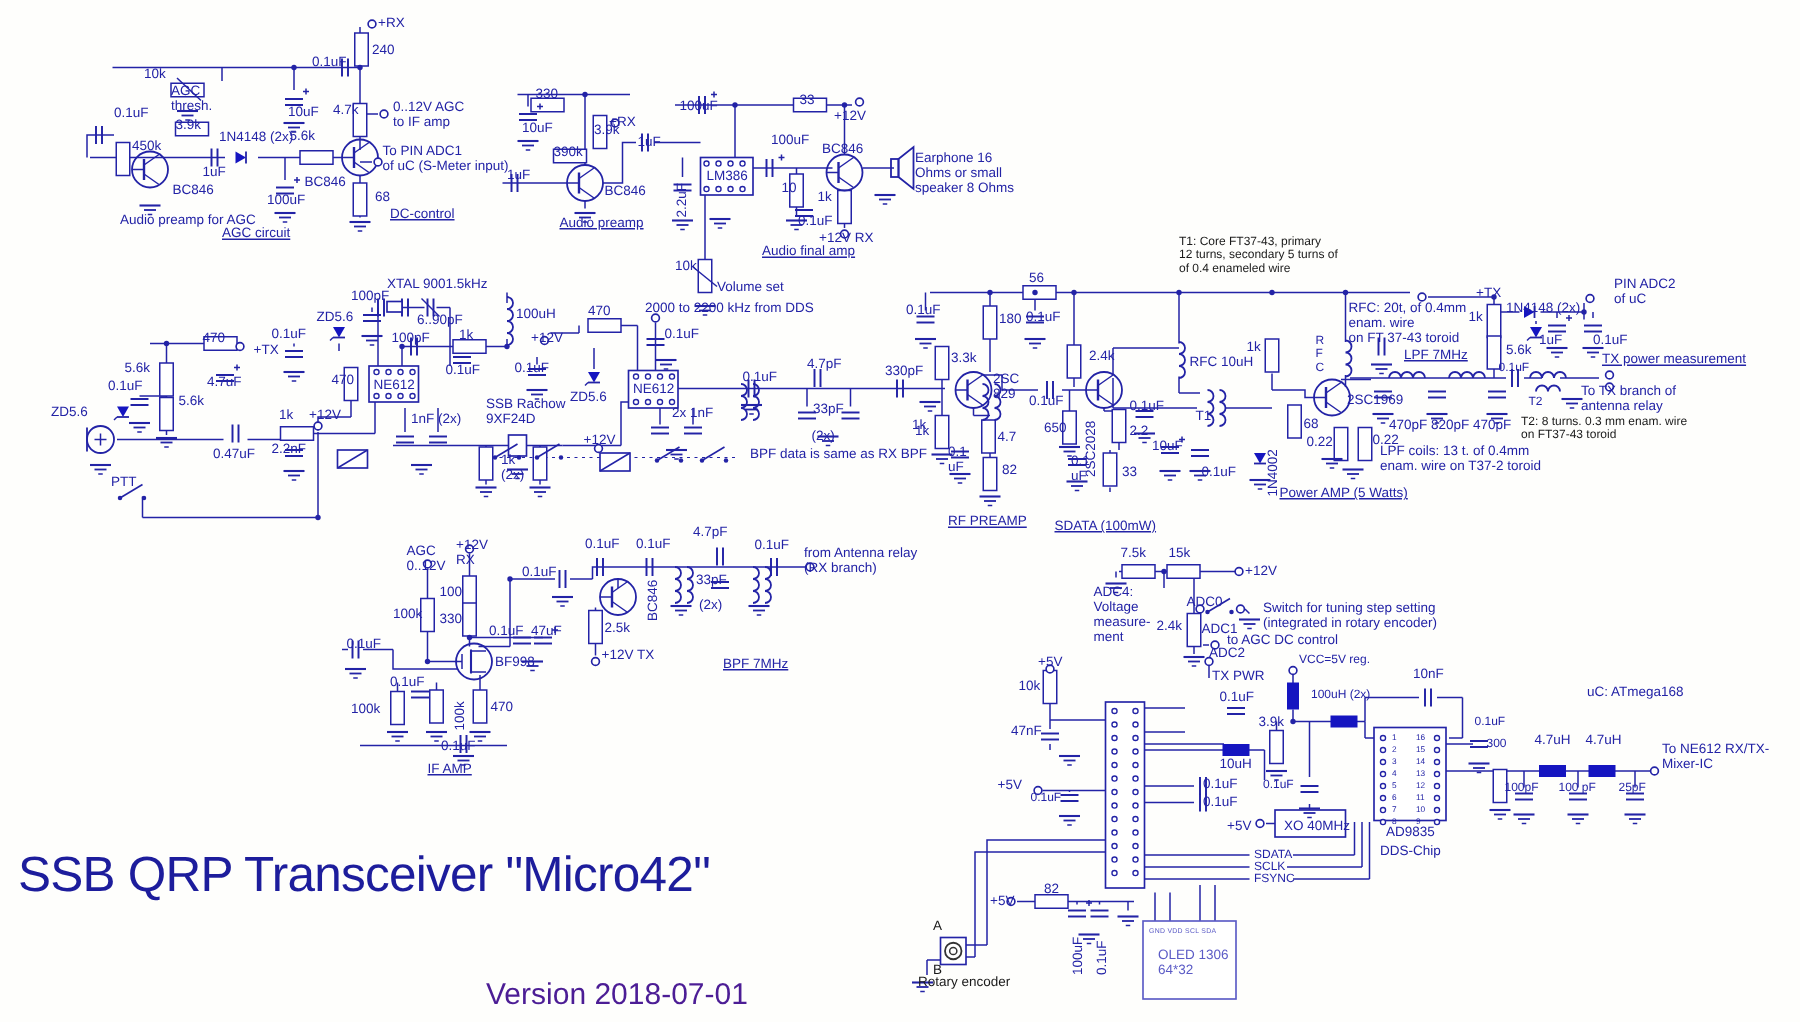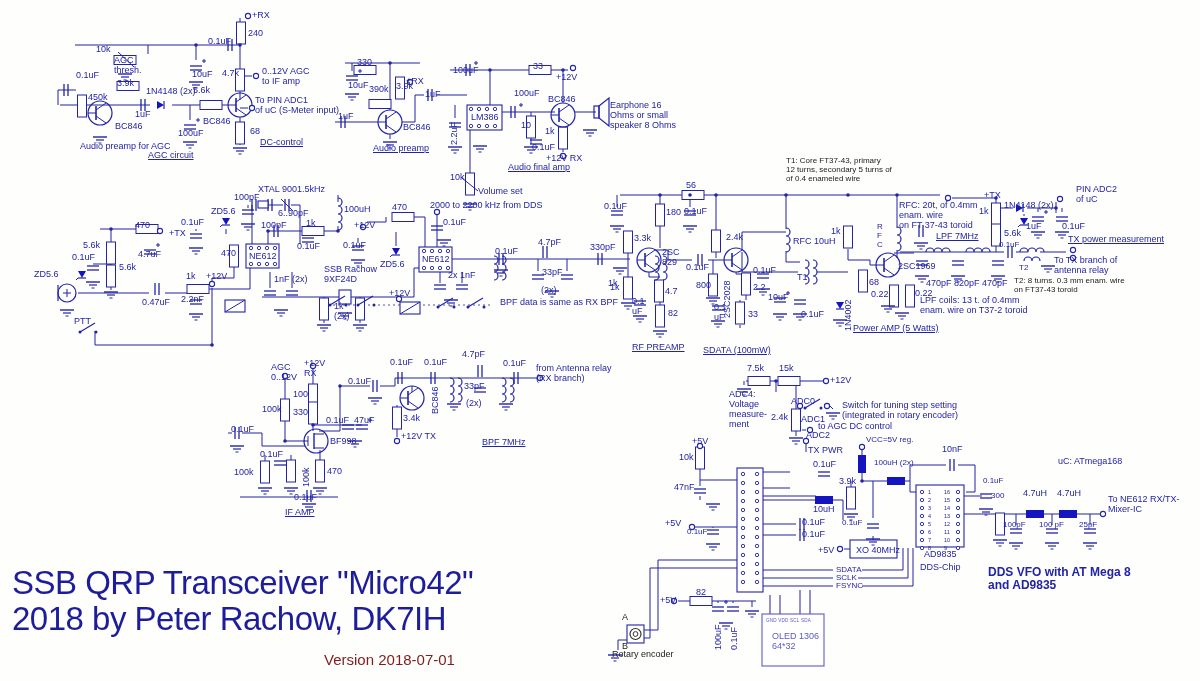--- a/index.html
+++ b/index.html
@@ -10,21 +10,21 @@
   .s8{font-size:8px}
   .u{text-decoration:underline}
   .k{color:#1a1a1a}
   .v{transform:rotate(-90deg);transform-origin:left top}
   .pn{font-size:5.5px;line-height:8px;white-space:pre-line}
   .oledc{color:#5b5bc6}
   .oh{font-size:4.6px;letter-spacing:.2px}
   .on{font-size:9px}
   .t1{font-size:33px;color:#1d1d9c;letter-spacing:-0.5px;line-height:1.05}
   .url{font-size:17px;color:#28289a}
-  .ver{font-size:15px;color:#7f1d1d}
+  .ver{font-size:20px;color:#4c1d95}
   .dt{font-size:12px;font-weight:bold}
 </style>
 </head>
 <body>
 
 <div id="cv">
   <svg id="wires" width="1200" height="681">
       <polyline points="240 18 240 24" fill="none" stroke="#2323a6" stroke-width="1"></polyline>
       <polyline points="75 45 240 45" fill="none" stroke="#2323a6" stroke-width="1"></polyline>
       <polyline points="240 45 240 69" fill="none" stroke="#2323a6" stroke-width="1"></polyline>
@@ -954,21 +954,21 @@
   <span class="l" style="left:178px;top:128px">100uF</span>
   <span class="l" style="left:192px;top:69px">10uF</span>
   <span class="l" style="left:250px;top:126px">68</span>
   <span class="l u" style="left:260px;top:137px">DC-control</span>
   <span class="l" style="left:80px;top:141px">Audio preamp for AGC</span>
   <span class="l u" style="left:148px;top:150px">AGC circuit</span>
 
   <span class="l" style="left:357px;top:57px">330</span>
   <span class="l" style="left:406px;top:76px">+RX</span>
   <span class="l" style="left:348px;top:80px">10uF</span>
-  <span class="l" style="left:369px;top:84px">390k</span>
+  <span class="l" style="left:369px;top:96px">390k</span>
   <span class="l" style="left:396px;top:81px">3.9k</span>
   <span class="l" style="left:338px;top:111px">1uF</span>
   <span class="l" style="left:425px;top:89px">1uF</span>
   <span class="l" style="left:403px;top:122px">BC846</span>
   <span class="l u" style="left:373px;top:143px">Audio preamp</span>
   <span class="l" style="left:453px;top:65px">100uF</span>
   <span class="l v" style="left:449px;top:145px">2.2uF</span>
   <span class="l" style="left:471px;top:112px">LM386</span>
   <span class="l" style="left:533px;top:61px">33</span>
   <span class="l" style="left:556px;top:72px">+12V</span>
@@ -1039,21 +1039,21 @@
   <span class="l" style="left:662px;top:247px">2SC
 829</span>
   <span class="l" style="left:610px;top:282px">1k</span>
   <span class="l" style="left:665px;top:286px">4.7</span>
   <span class="l" style="left:632px;top:296px">0.1
 uF</span>
   <span class="l" style="left:668px;top:308px">82</span>
   <span class="l u" style="left:632px;top:342px">RF PREAMP</span>
   <span class="l" style="left:726px;top:232px">2.4k</span>
   <span class="l" style="left:686px;top:262px">0.1uF</span>
-  <span class="l" style="left:696px;top:280px">800</span>
+  <span class="l" style="left:696px;top:280px">650</span>
   <span class="l v" style="left:722px;top:318px">2SC2028</span>
   <span class="l" style="left:753px;top:282px">2.2</span>
   <span class="l" style="left:714px;top:302px">0.1
 uF</span>
   <span class="l" style="left:748px;top:309px">33</span>
   <span class="l u" style="left:703px;top:345px">SDATA (100mW)</span>
   <span class="l" style="left:793px;top:236px">RFC 10uH</span>
   <span class="l" style="left:753px;top:265px">0.1uF</span>
   <span class="l" style="left:797px;top:272px">T1</span>
   <span class="l" style="left:768px;top:292px">10uF</span>
@@ -1108,21 +1108,21 @@
   <span class="l" style="left:231px;top:424px">0.1uF</span>
   <span class="l" style="left:260px;top:449px">0.1uF</span>
   <span class="l v" style="left:301px;top:487px">100k</span>
   <span class="l" style="left:234px;top:467px">100k</span>
   <span class="l" style="left:327px;top:466px">470</span>
   <span class="l" style="left:294px;top:492px">0.1uF</span>
   <span class="l u" style="left:285px;top:507px">IF AMP</span>
   <span class="l" style="left:390px;top:357px">0.1uF</span>
   <span class="l" style="left:424px;top:357px">0.1uF</span>
   <span class="l v" style="left:430px;top:414px">BC846</span>
-  <span class="l" style="left:403px;top:413px">3.4k</span>
+  <span class="l" style="left:403px;top:413px">2.5k</span>
   <span class="l" style="left:401px;top:431px">+12V TX</span>
   <span class="l" style="left:462px;top:349px">4.7pF</span>
   <span class="l" style="left:464px;top:381px">33pF</span>
   <span class="l" style="left:466px;top:398px">(2x)</span>
   <span class="l" style="left:503px;top:358px">0.1uF</span>
   <span class="l" style="left:536px;top:363px">from Antenna relay
 (RX branch)</span>
   <span class="l u" style="left:482px;top:437px">BPF 7MHz</span>
 
   <span class="l" style="left:747px;top:363px">7.5k</span>
@@ -1177,32 +1177,29 @@
   <span class="l s8" style="left:983px;top:477px">0.1uF</span>
   <span class="l s8" style="left:991px;top:492px">300</span>
   <span class="l" style="left:1023px;top:488px">4.7uH</span>
   <span class="l" style="left:1057px;top:488px">4.7uH</span>
   <span class="l s8" style="left:1003px;top:521px">100pF</span>
   <span class="l s8" style="left:1039px;top:521px">100 pF</span>
   <span class="l s8" style="left:1079px;top:521px">25pF</span>
   <span class="l" style="left:1108px;top:494px">To NE612 RX/TX-
 Mixer-IC</span>
   <span class="l" style="left:1058px;top:456px">uC: ATmega168</span>
-  <span class="l dt" style="left:988px;top:566px">DDS VFO with AT Mega 8
-and AD9835</span>
   <span class="l s8" style="left:836px;top:566px">SDATA</span>
   <span class="l s8" style="left:836px;top:574px">SCLK</span>
   <span class="l s8" style="left:836px;top:582px">FSYNC</span>
   <span class="l" style="left:696px;top:587px">82</span>
   <span class="l" style="left:660px;top:595px">+5V</span>
   <span class="l v" style="left:713px;top:650px">100uF</span>
   <span class="l v" style="left:729px;top:650px">0.1uF</span>
   <span class="l oh oledc" style="left:766px;top:618px">GND VDD SCL SDA</span>
   <span class="l on oledc" style="left:772px;top:631px">OLED 1306
 64*32</span>
   <span class="l k" style="left:622px;top:612px">A</span>
   <span class="l k" style="left:622px;top:641px">B</span>
   <span class="l k" style="left:612px;top:649px">Rotary encoder</span>
 
   <div class="l t1" style="left:12px;top:566px">SSB QRP Transceiver "Micro42"</div>
-  <div class="l t1" style="left:12px;top:602px">2018 by Peter Rachow, DK7IH</div>
   <div class="l ver" style="left:324px;top:652px">Version 2018-07-01</div>
 </div>
 
 </body></html>

